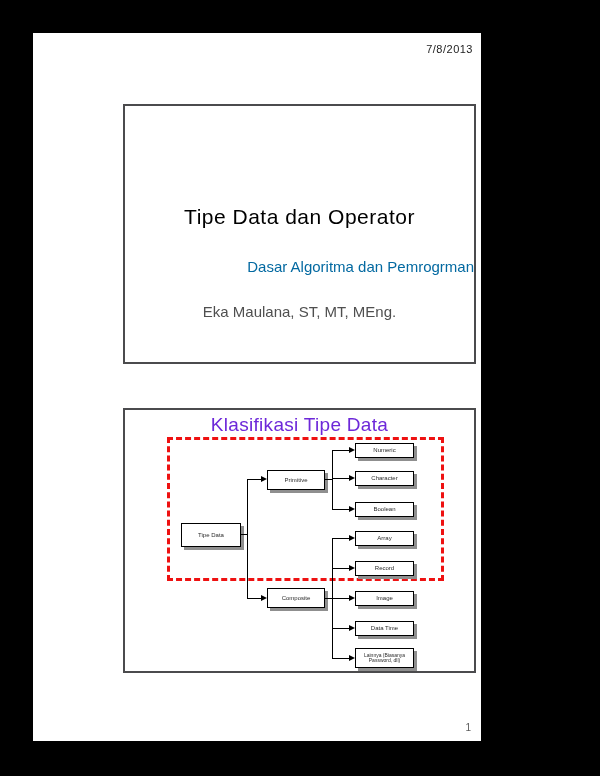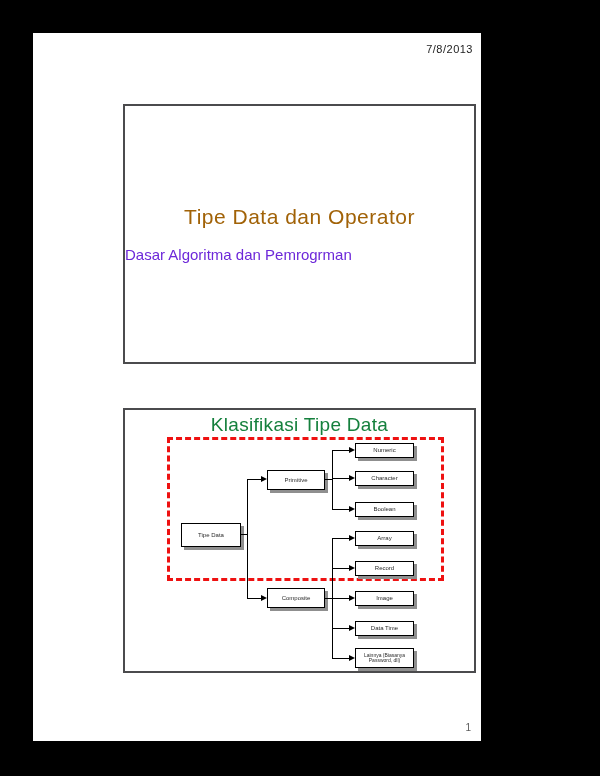--- a/index.html
+++ b/index.html
@@ -17,33 +17,33 @@
     position:absolute;bottom:8px;right:10px;font-size:10px;color:#5a5a5a;
   }
   .slide{
     position:absolute;left:90px;width:353px;background:#fff;border:2px solid #4b4b4d;
     box-sizing:border-box;
   }
   .slide1{top:71px;height:260px;}
   .slide2{top:375px;height:265px;}
   .s1-title{
     position:absolute;left:0;right:0;top:99px;text-align:center;
-    font-size:21px;color:#a16207;letter-spacing:0.5px;
+    font-size:21px;color:#000000;letter-spacing:0.5px;
   }
   .s1-subtitle{
-    position:absolute;left:0;right:0;top:140px;text-align:left;
-    font-size:15px;color:#6d28d9;
+    position:absolute;left:0;right:0;top:152px;text-align:right;
+    font-size:15px;color:#0369a1;
   }
   .s1-author{
     position:absolute;left:0;right:0;top:197px;text-align:center;
     font-size:15px;color:#4f4f4f;
   }
   .s2-title{
     position:absolute;left:0;right:0;top:4px;text-align:center;
-    font-size:19px;color:#15803d;letter-spacing:0.3px;
+    font-size:19px;color:#6d28d9;letter-spacing:0.3px;
   }
   .dashed-box{
     position:absolute;left:42px;top:27px;width:277px;height:144px;
     border:3px dashed #ee1111;box-sizing:border-box;
   }
   .node{
     position:absolute;background:#fff;border:1px solid #000;
     box-shadow:3px 3px 0 #8f8f8f;box-sizing:border-box;
     display:flex;align-items:center;justify-content:center;text-align:center;
     font-size:6px;color:#2b2b2b;line-height:1.1;
@@ -62,20 +62,21 @@
 </head>
 <body>
 
 <div class="page">
 
   <div class="header-date">7/8/2013</div>
 
   <div class="slide slide1">
     <div class="s1-title">Tipe Data dan Operator</div>
     <div class="s1-subtitle">Dasar Algoritma dan Pemrogrman</div>
+    <div class="s1-author">Eka Maulana, ST, MT, MEng.</div>
   </div>
 
   <div class="slide slide2">
     <div class="s2-title">Klasifikasi Tipe Data</div>
 
     <div class="dashed-box"></div>
 
     <div class="node node-root">Tipe Data</div>
     <div class="node node-mid" style="top:60px;">Primitive</div>
     <div class="node node-mid" style="top:178px;">Composite</div>

